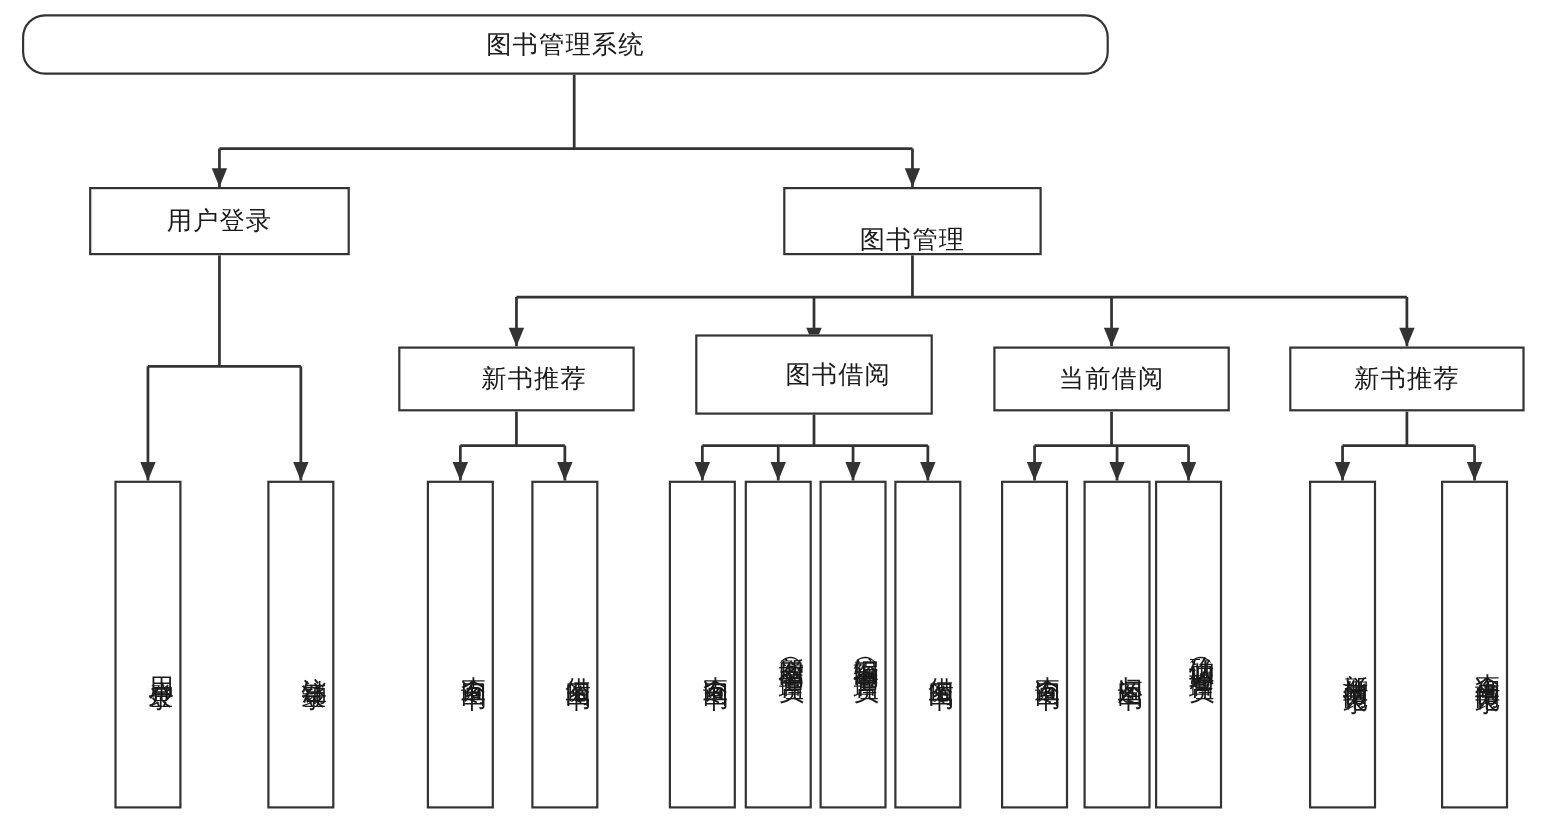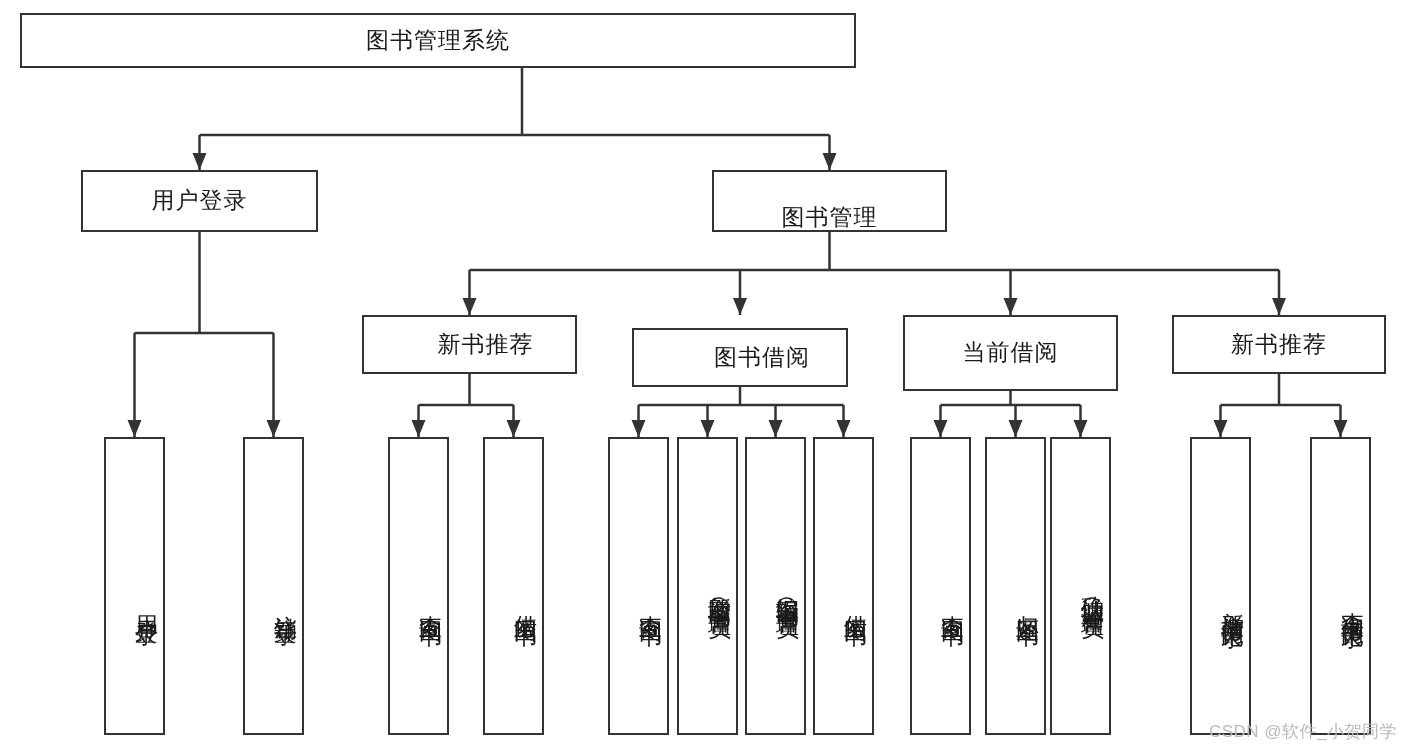--- a/index.html
+++ b/index.html
@@ -121,36 +121,36 @@
       <polygon points="1073.5,420 1087.5,420 1080.5,437" fill="#333333"></polygon>
       <line x1="1279" y1="374" x2="1279" y2="405" stroke="#333333" stroke-width="2.5"></line>
       <line x1="1220.5" y1="405" x2="1340.5" y2="405" stroke="#333333" stroke-width="2.5"></line>
       <line x1="1220.5" y1="405" x2="1220.5" y2="437" stroke="#333333" stroke-width="2.5"></line>
       <polygon points="1213.5,420 1227.5,420 1220.5,437" fill="#333333"></polygon>
       <line x1="1340.5" y1="405" x2="1340.5" y2="437" stroke="#333333" stroke-width="2.5"></line>
       <polygon points="1333.5,420 1347.5,420 1340.5,437" fill="#333333"></polygon>
     </svg>
 
   <div id="nodes-layer">
-      <div class="node horiz" style="left: 20px; top: 13px; width: 836px; height: 55px;">
+      <div class="node horiz" style="left: 20px; top: 13px; width: 988px; height: 55px; border-radius: 21px;">
         <span class="label">图书管理系统</span>
       </div>
       <div class="node horiz" style="left: 81px; top: 170px; width: 237px; height: 62px;">
         <span class="label">用户登录</span>
       </div>
       <div class="node horiz" style="left: 712px; top: 170px; width: 235px; height: 62px; align-items: flex-end;">
         <span class="label">图书管理</span>
       </div>
       <div class="node horiz" style="left: 362px; top: 315px; width: 215px; height: 59px; padding-left: 32px;">
         <span class="label">新书推荐</span>
       </div>
-      <div class="node horiz" style="left: 632px; top: 328px; width: 216px; height: 59px; padding-left: 44px;">
+      <div class="node horiz" style="left: 632px; top: 304px; width: 216px; height: 73px; padding-left: 44px;">
         <span class="label">图书借阅</span>
       </div>
-      <div class="node horiz" style="left: 903px; top: 315px; width: 215px; height: 76px;">
+      <div class="node horiz" style="left: 903px; top: 315px; width: 215px; height: 59px;">
         <span class="label">当前借阅</span>
       </div>
       <div class="node horiz" style="left: 1172px; top: 315px; width: 214px; height: 59px;">
         <span class="label">新书推荐</span>
       </div>
       <div class="node vert" style="left: 104px; top: 437px; width: 61px; height: 298px;">
         <span class="label">用户登录</span>
       </div>
       <div class="node vert" style="left: 243px; top: 437px; width: 61px; height: 298px;">
         <span class="label">注销登录</span>
@@ -183,14 +183,13 @@
         <span class="label">确认归还（管理员）</span>
       </div>
       <div class="node vert" style="left: 1190px; top: 437px; width: 61px; height: 298px;">
         <span class="label">新增借阅记录</span>
       </div>
       <div class="node vert" style="left: 1310px; top: 437px; width: 61px; height: 298px;">
         <span class="label">查询借阅记录</span>
       </div>
     </div>
 
-  <div id="watermark">CSDN @软件_小贺同学</div>
 </div>
 
 </body></html>

